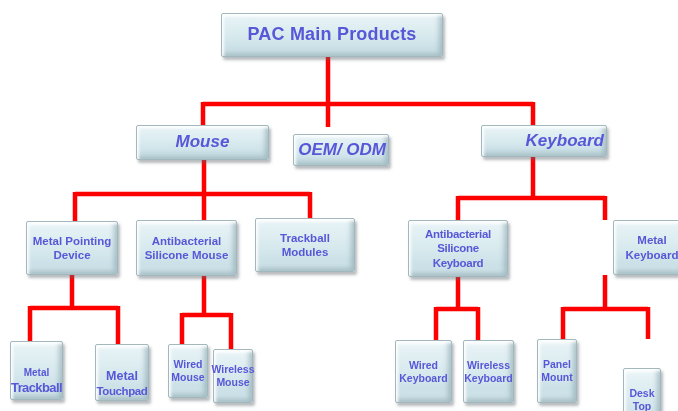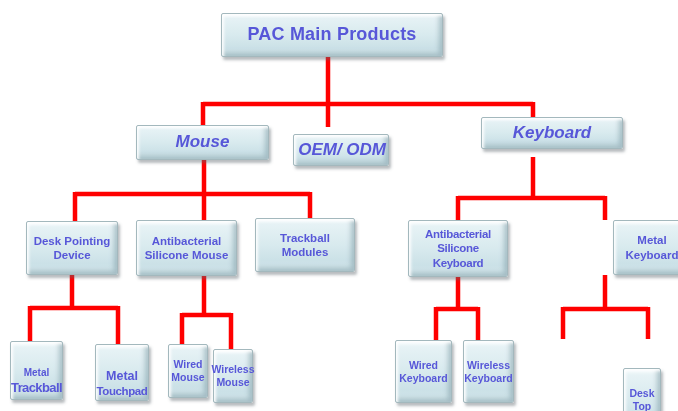--- a/index.html
+++ b/index.html
@@ -62,26 +62,26 @@
   <div class="node lvl1" style="left:221px;top:13px;width:222px;height:44px;">
     <span>PAC Main Products</span>
   </div>
 
   <div class="node lvl2" style="left:136px;top:125px;width:133px;height:35px;">
     <span>Mouse</span>
   </div>
   <div class="node lvl2" style="left:293px;top:134px;width:96px;height:32px;justify-content:flex-end;">
     <span>OEM/ ODM</span>
   </div>
-  <div class="node lvl2" style="left:481px;top:117px;width:142px;height:32px;">
+  <div class="node lvl2" style="left:481px;top:125px;width:126px;height:32px;justify-content:flex-end;">
     <span>Keyboard</span>
   </div>
 
   <div class="node lvl3" style="left:26px;top:221px;width:92px;height:54px;">
-    <span>Desk Pointing Device</span>
+    <span>Metal Pointing Device</span>
   </div>
   <div class="node lvl3" style="left:136px;top:220px;width:101px;height:56px;">
     <span>Antibacterial Silicone Mouse</span>
   </div>
   <div class="node lvl3" style="left:255px;top:218px;width:100px;height:54px;">
     <span>Trackball Modules</span>
   </div>
   <div class="node lvl3" style="left:408px;top:220px;width:100px;height:57px;">
     <span class="ask-label">Antibacterial Silicone Keyboard</span>
   </div>
@@ -106,17 +106,20 @@
   </div>
   <div class="node lvl4" style="left:213px;top:349px;width:40px;height:54px;">
     <span>Wireless Mouse</span>
   </div>
   <div class="node lvl4" style="left:395px;top:340px;width:57px;height:63px;">
     <span>Wired Keyboard</span>
   </div>
   <div class="node lvl4" style="left:463px;top:340px;width:51px;height:63px;">
     <span>Wireless Keyboard</span>
   </div>
+  <div class="node lvl4" style="left:537px;top:339px;width:40px;height:64px;">
+    <span>Panel Mount</span>
+  </div>
   <div class="node lvl4" style="left:623px;top:339px;width:38px;height:64px;margin-top:29px;">
     <span>Desk Top</span>
   </div>
 
 </div>
 
 </body></html>

